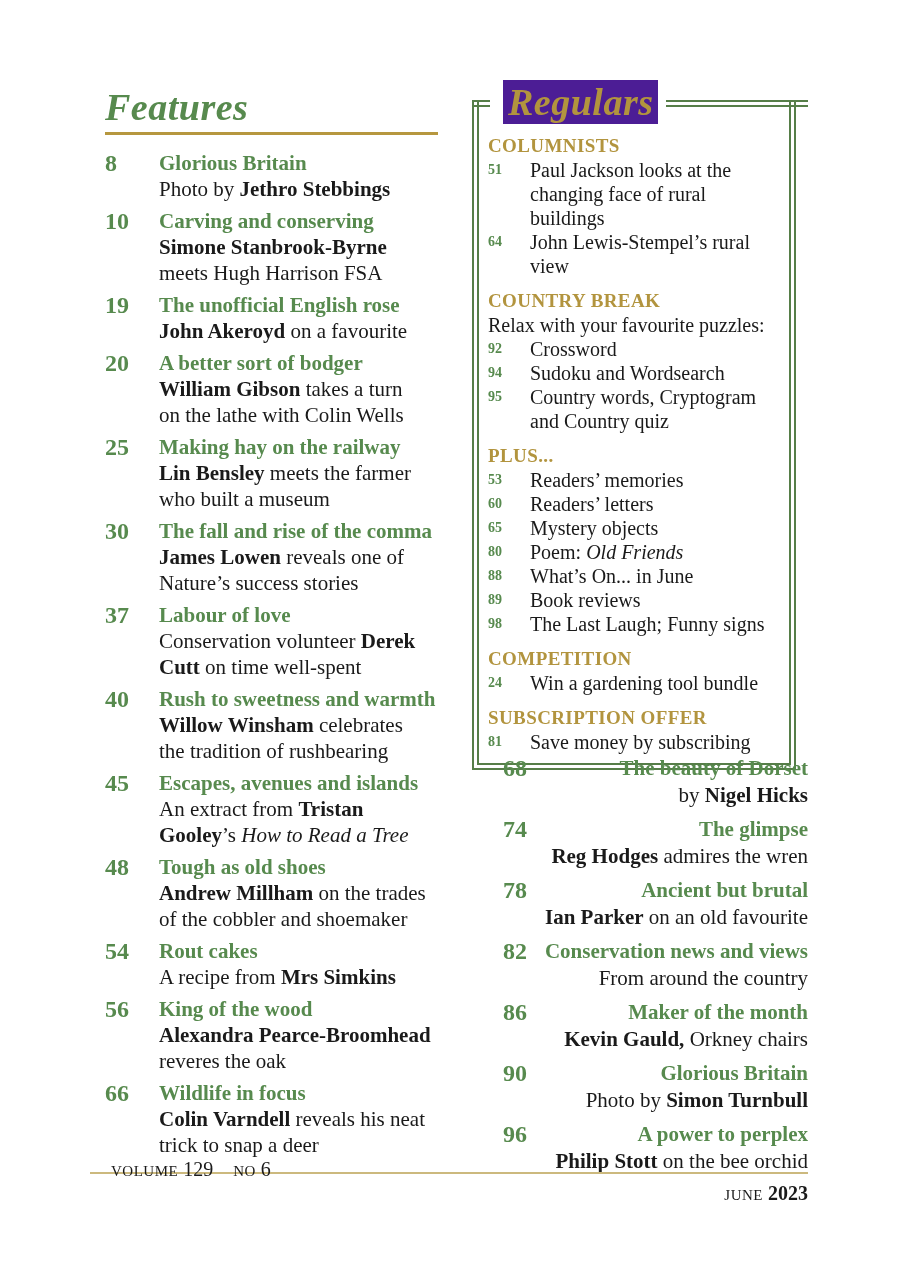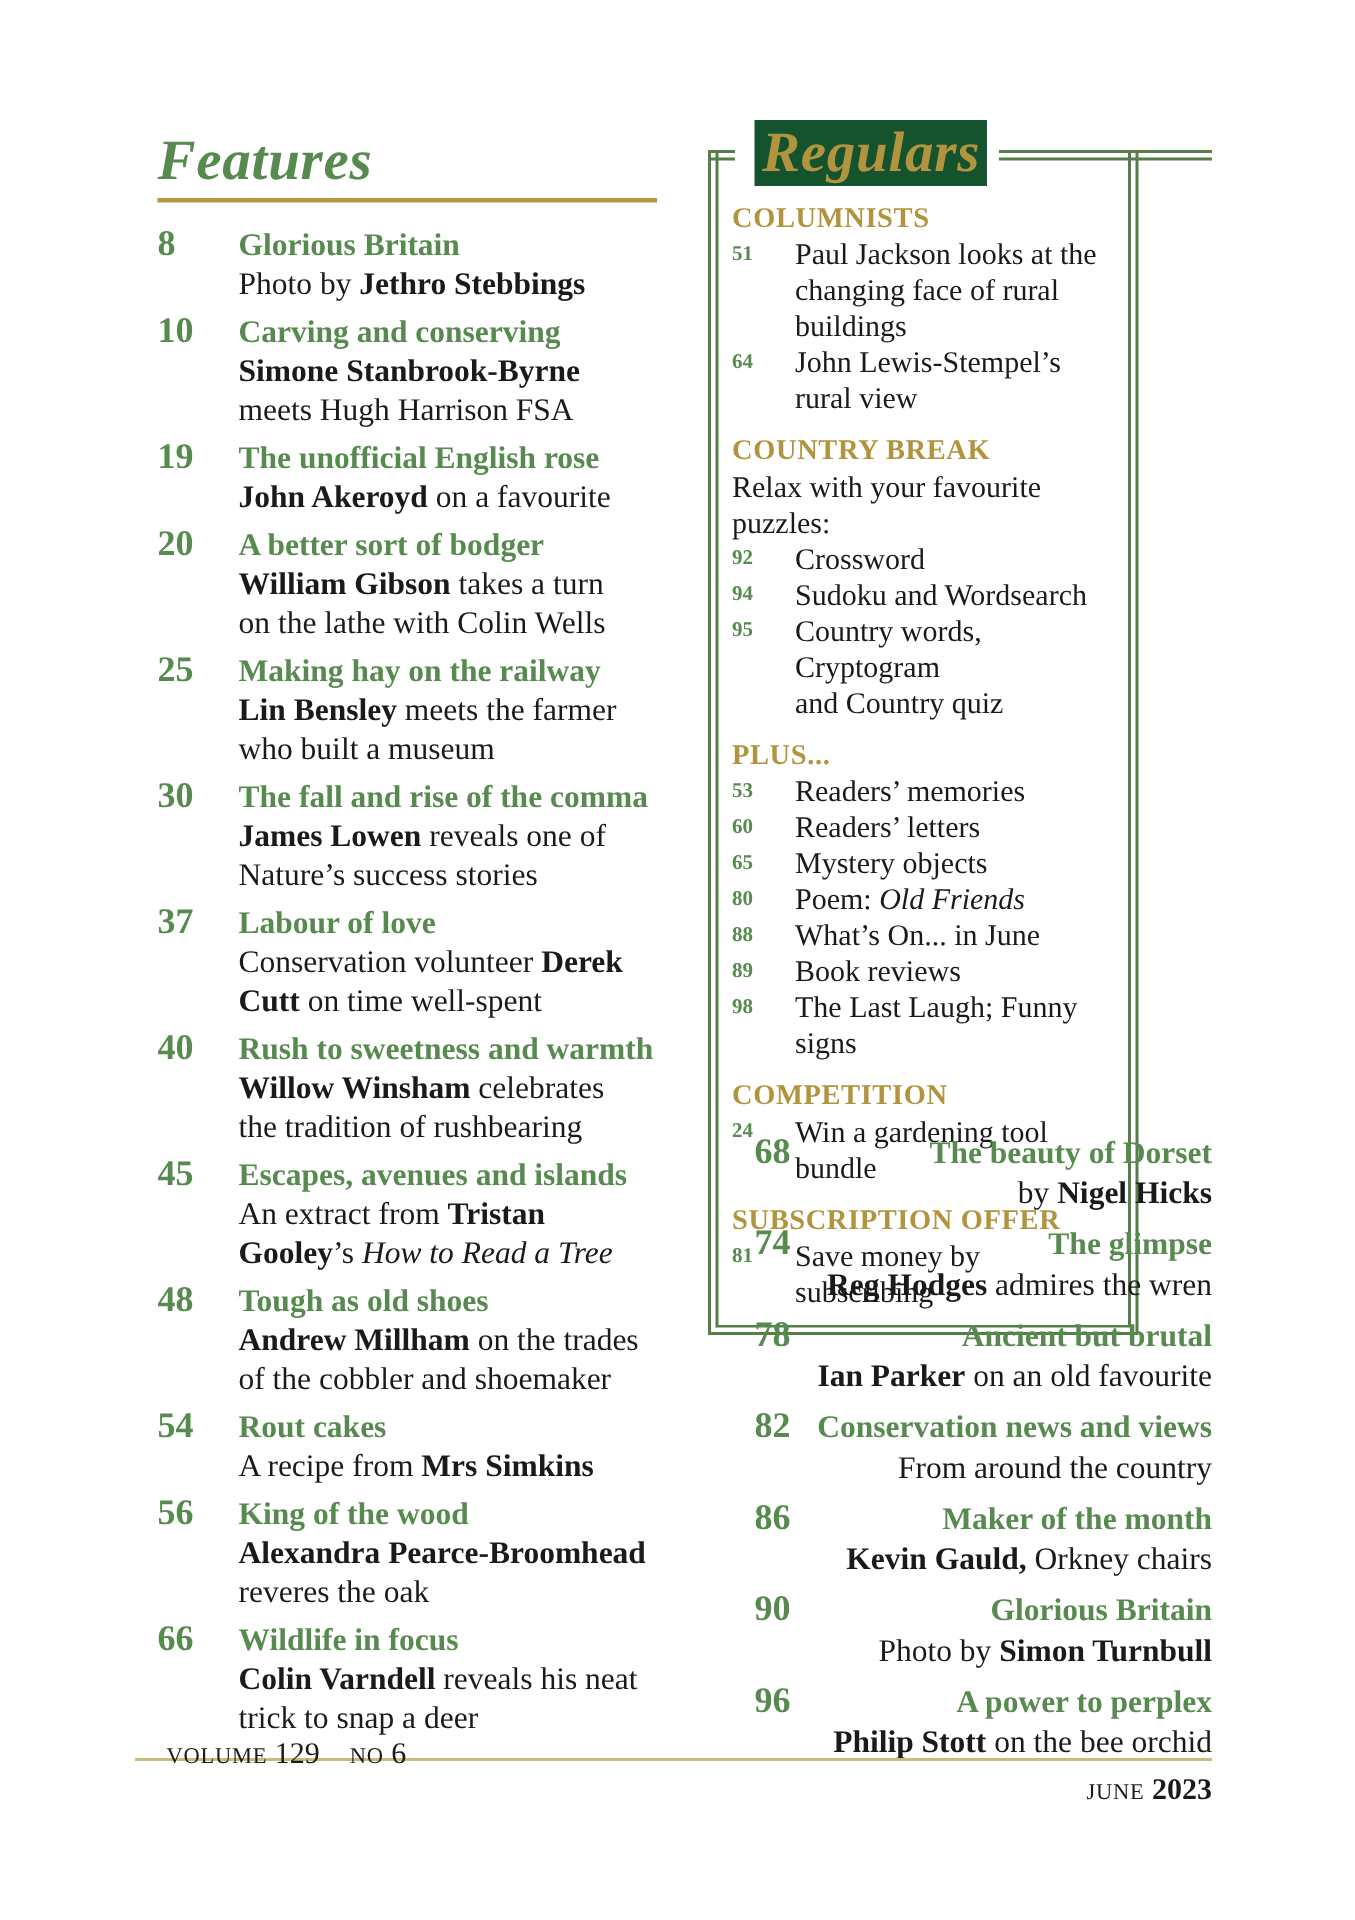--- a/index.html
+++ b/index.html
@@ -26,37 +26,37 @@
   }
   .entry .body{font-size:21px;line-height:26px;}
   .entry .title{font-weight:700;color:var(--green);font-size:21px;}
   .desc-line{color:var(--text);}
   .b{font-weight:700;}
   .i{font-style:italic;}
   .c{font-size:15px;letter-spacing:.5px;}
 
   
   .regulars-box{
-    position:absolute;left:472px;top:100px;width:287px;box-sizing:border-box;
+    position:absolute;left:472px;top:100px;width:324px;box-sizing:border-box;
     border-left:7px double var(--bgreen);
     border-right:7px double var(--bgreen);
     border-bottom:7px double var(--bgreen);
     padding:34px 9px 9px 9px;
   }
   .top-seg{
     position:absolute;top:100px;height:7px;box-sizing:border-box;
     border-top:2px solid var(--bgreen);
     border-bottom:2px solid var(--bgreen);
   }
   .top-stub{left:472px;width:18px;}
   .top-long{left:666px;width:142px;}
   .regulars-heading{
     position:absolute;left:503px;top:80px;
     font-size:38px;line-height:44px;font-weight:700;font-style:italic;
-    color:var(--gold);letter-spacing:.5px;background:#14532d;padding:0 5px;
+    color:var(--gold);letter-spacing:.5px;background:#4c1d95;padding:0 5px;
   }
   .section{margin-top:11px;}
   .section:first-child{margin-top:0;}
   .sec-head{
     font-size:19px;line-height:24px;font-weight:700;color:var(--gold);
     letter-spacing:.4px;
   }
   .sec-intro{font-size:20px;line-height:24px;color:var(--text);}
   .reg-item{display:grid;grid-template-columns:42px 1fr;}
   .rnum{font-size:14px;font-weight:700;color:var(--green);line-height:24px;}

